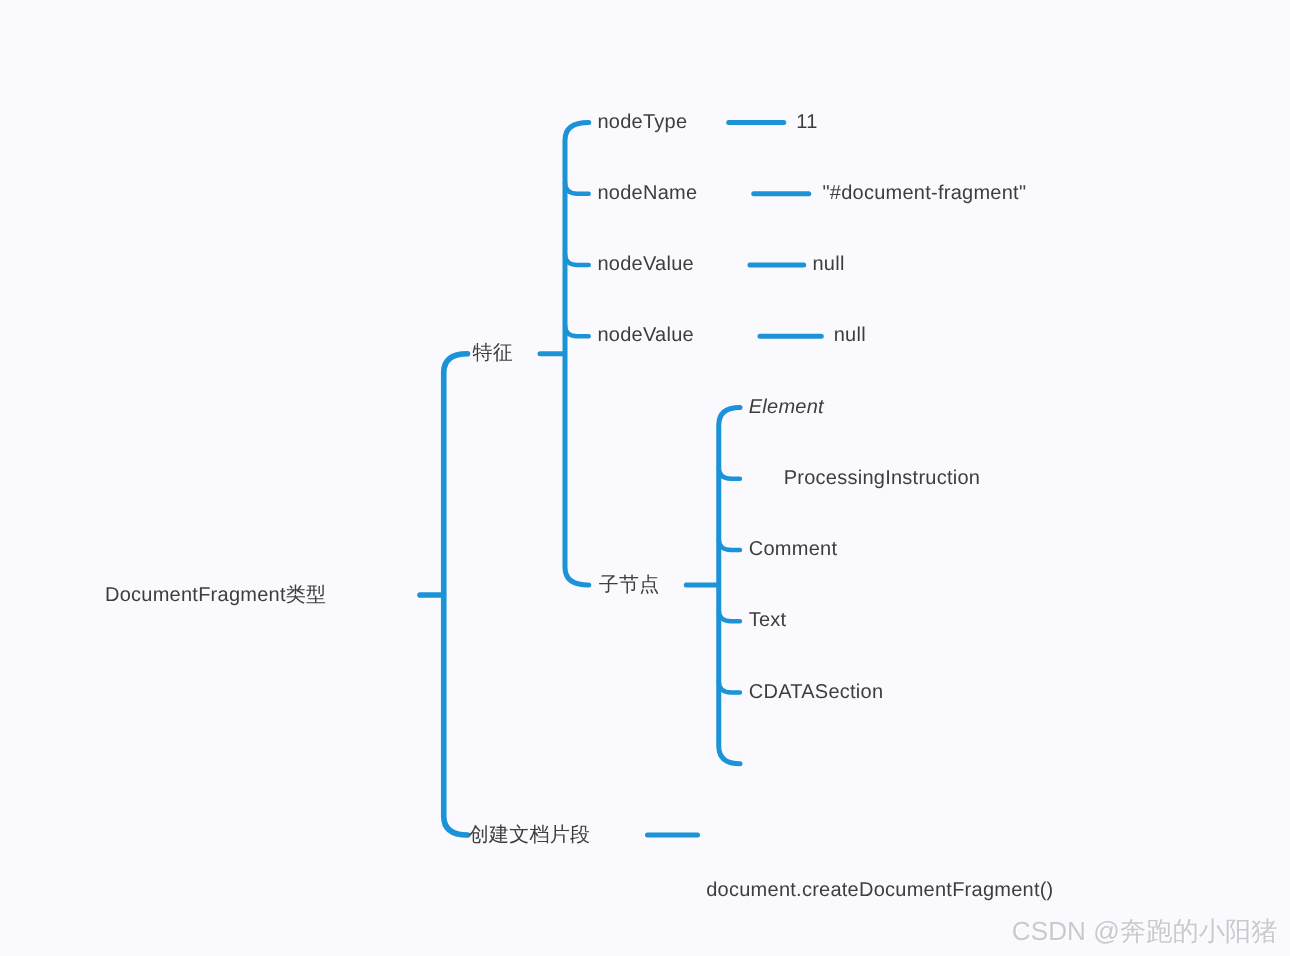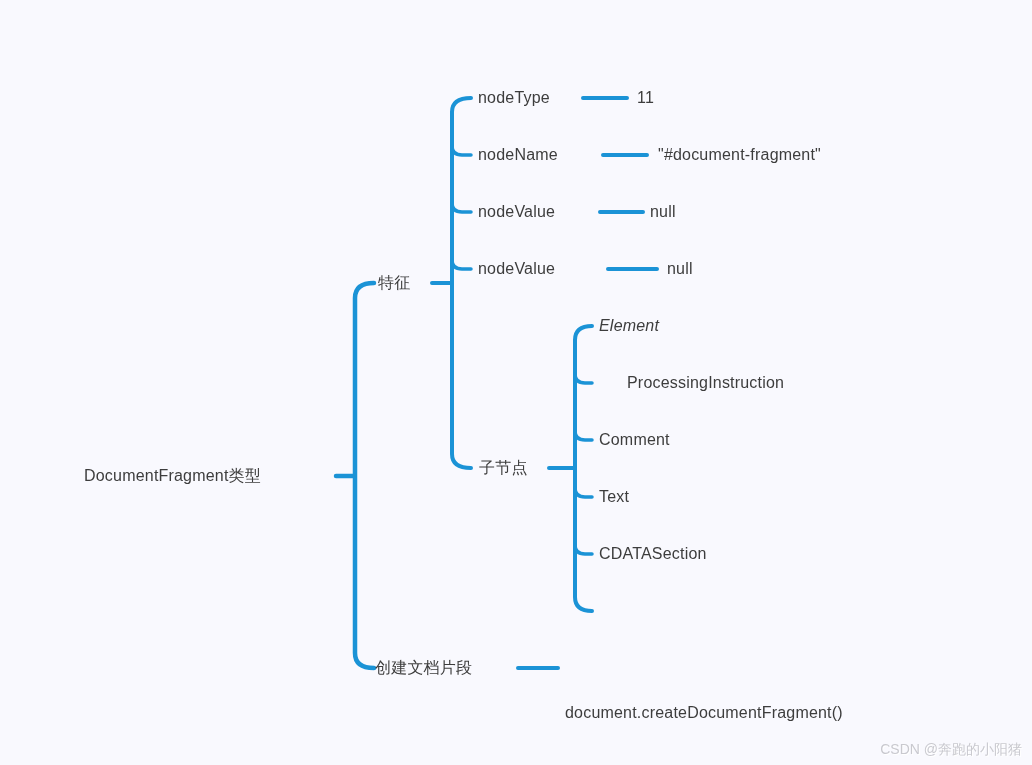--- a/index.html
+++ b/index.html
@@ -35,21 +35,21 @@
     white-space: nowrap;
     font-size: 16px;
     color: var(--text, #3d3d3d);
     letter-spacing: 0.2px;
     cursor: default;
   }
   .watermark {
     position: absolute;
     right: 10px;
     bottom: 6px;
-    font-size: 14px;
+    font-size: 21px;
     color: var(--watermark, #c9c9cf);
     text-shadow: 1px 1px 0 #ffffff;
     white-space: nowrap;
   }
 </style>
 </head>
 <body>
 
 <div class="canvas">
 

